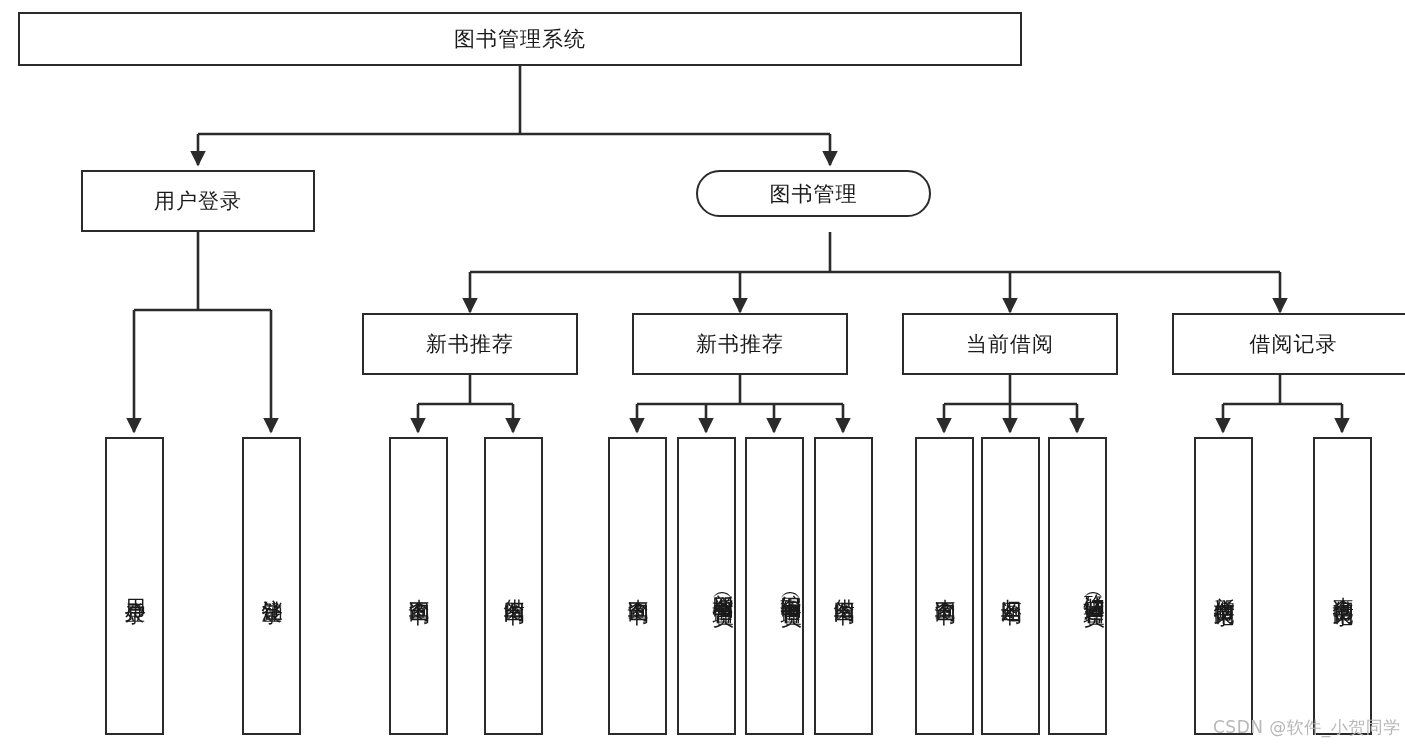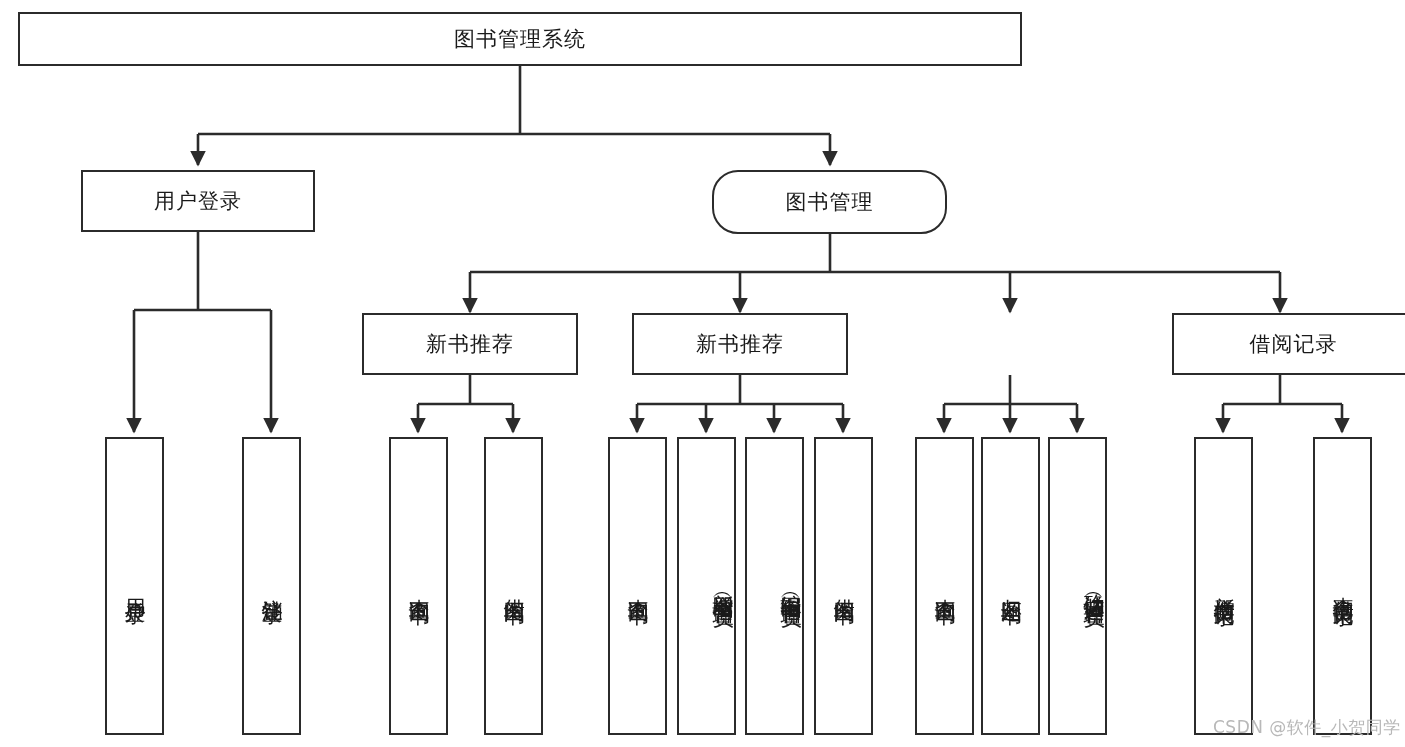--- a/index.html
+++ b/index.html
@@ -115,29 +115,32 @@
     </g>
   </svg>
 
   <div class="node horiz" style="left:18px; top:12px; width:1004px; height:54px;">
     <span class="label">图书管理系统</span>
   </div>
 
   <div class="node horiz" style="left:81px; top:170px; width:234px; height:62px;">
     <span class="label">用户登录</span>
   </div>
-  <div class="node horiz" style="left:712px; top:170px; width:235px; height:64px;border-radius:26px;">
+  <div class="node horiz" style="left:696px; top:170px; width:235px; height:47px;border-radius:26px;">
     <span class="label">图书管理</span>
   </div>
 
   <div class="node horiz" style="left:362px; top:313px; width:216px; height:62px;">
     <span class="label">新书推荐</span>
   </div>
   <div class="node horiz" style="left:632px; top:313px; width:216px; height:62px;">
     <span class="label">新书推荐</span>
+  </div>
+  <div class="node horiz" style="left:902px; top:313px; width:216px; height:62px;">
+    <span class="label">当前借阅</span>
   </div>
   <div class="node horiz" style="left:1172px; top:313px; width:243px; height:62px;">
     <span class="label">借阅记录</span>
   </div>
 
   <div class="node vert" style="left:105px; top:437px; width:59px; height:298px;">
     <span class="label">用户登录</span>
   </div>
   <div class="node vert" style="left:242px; top:437px; width:59px; height:298px;">
     <span class="label">注销登录</span>

